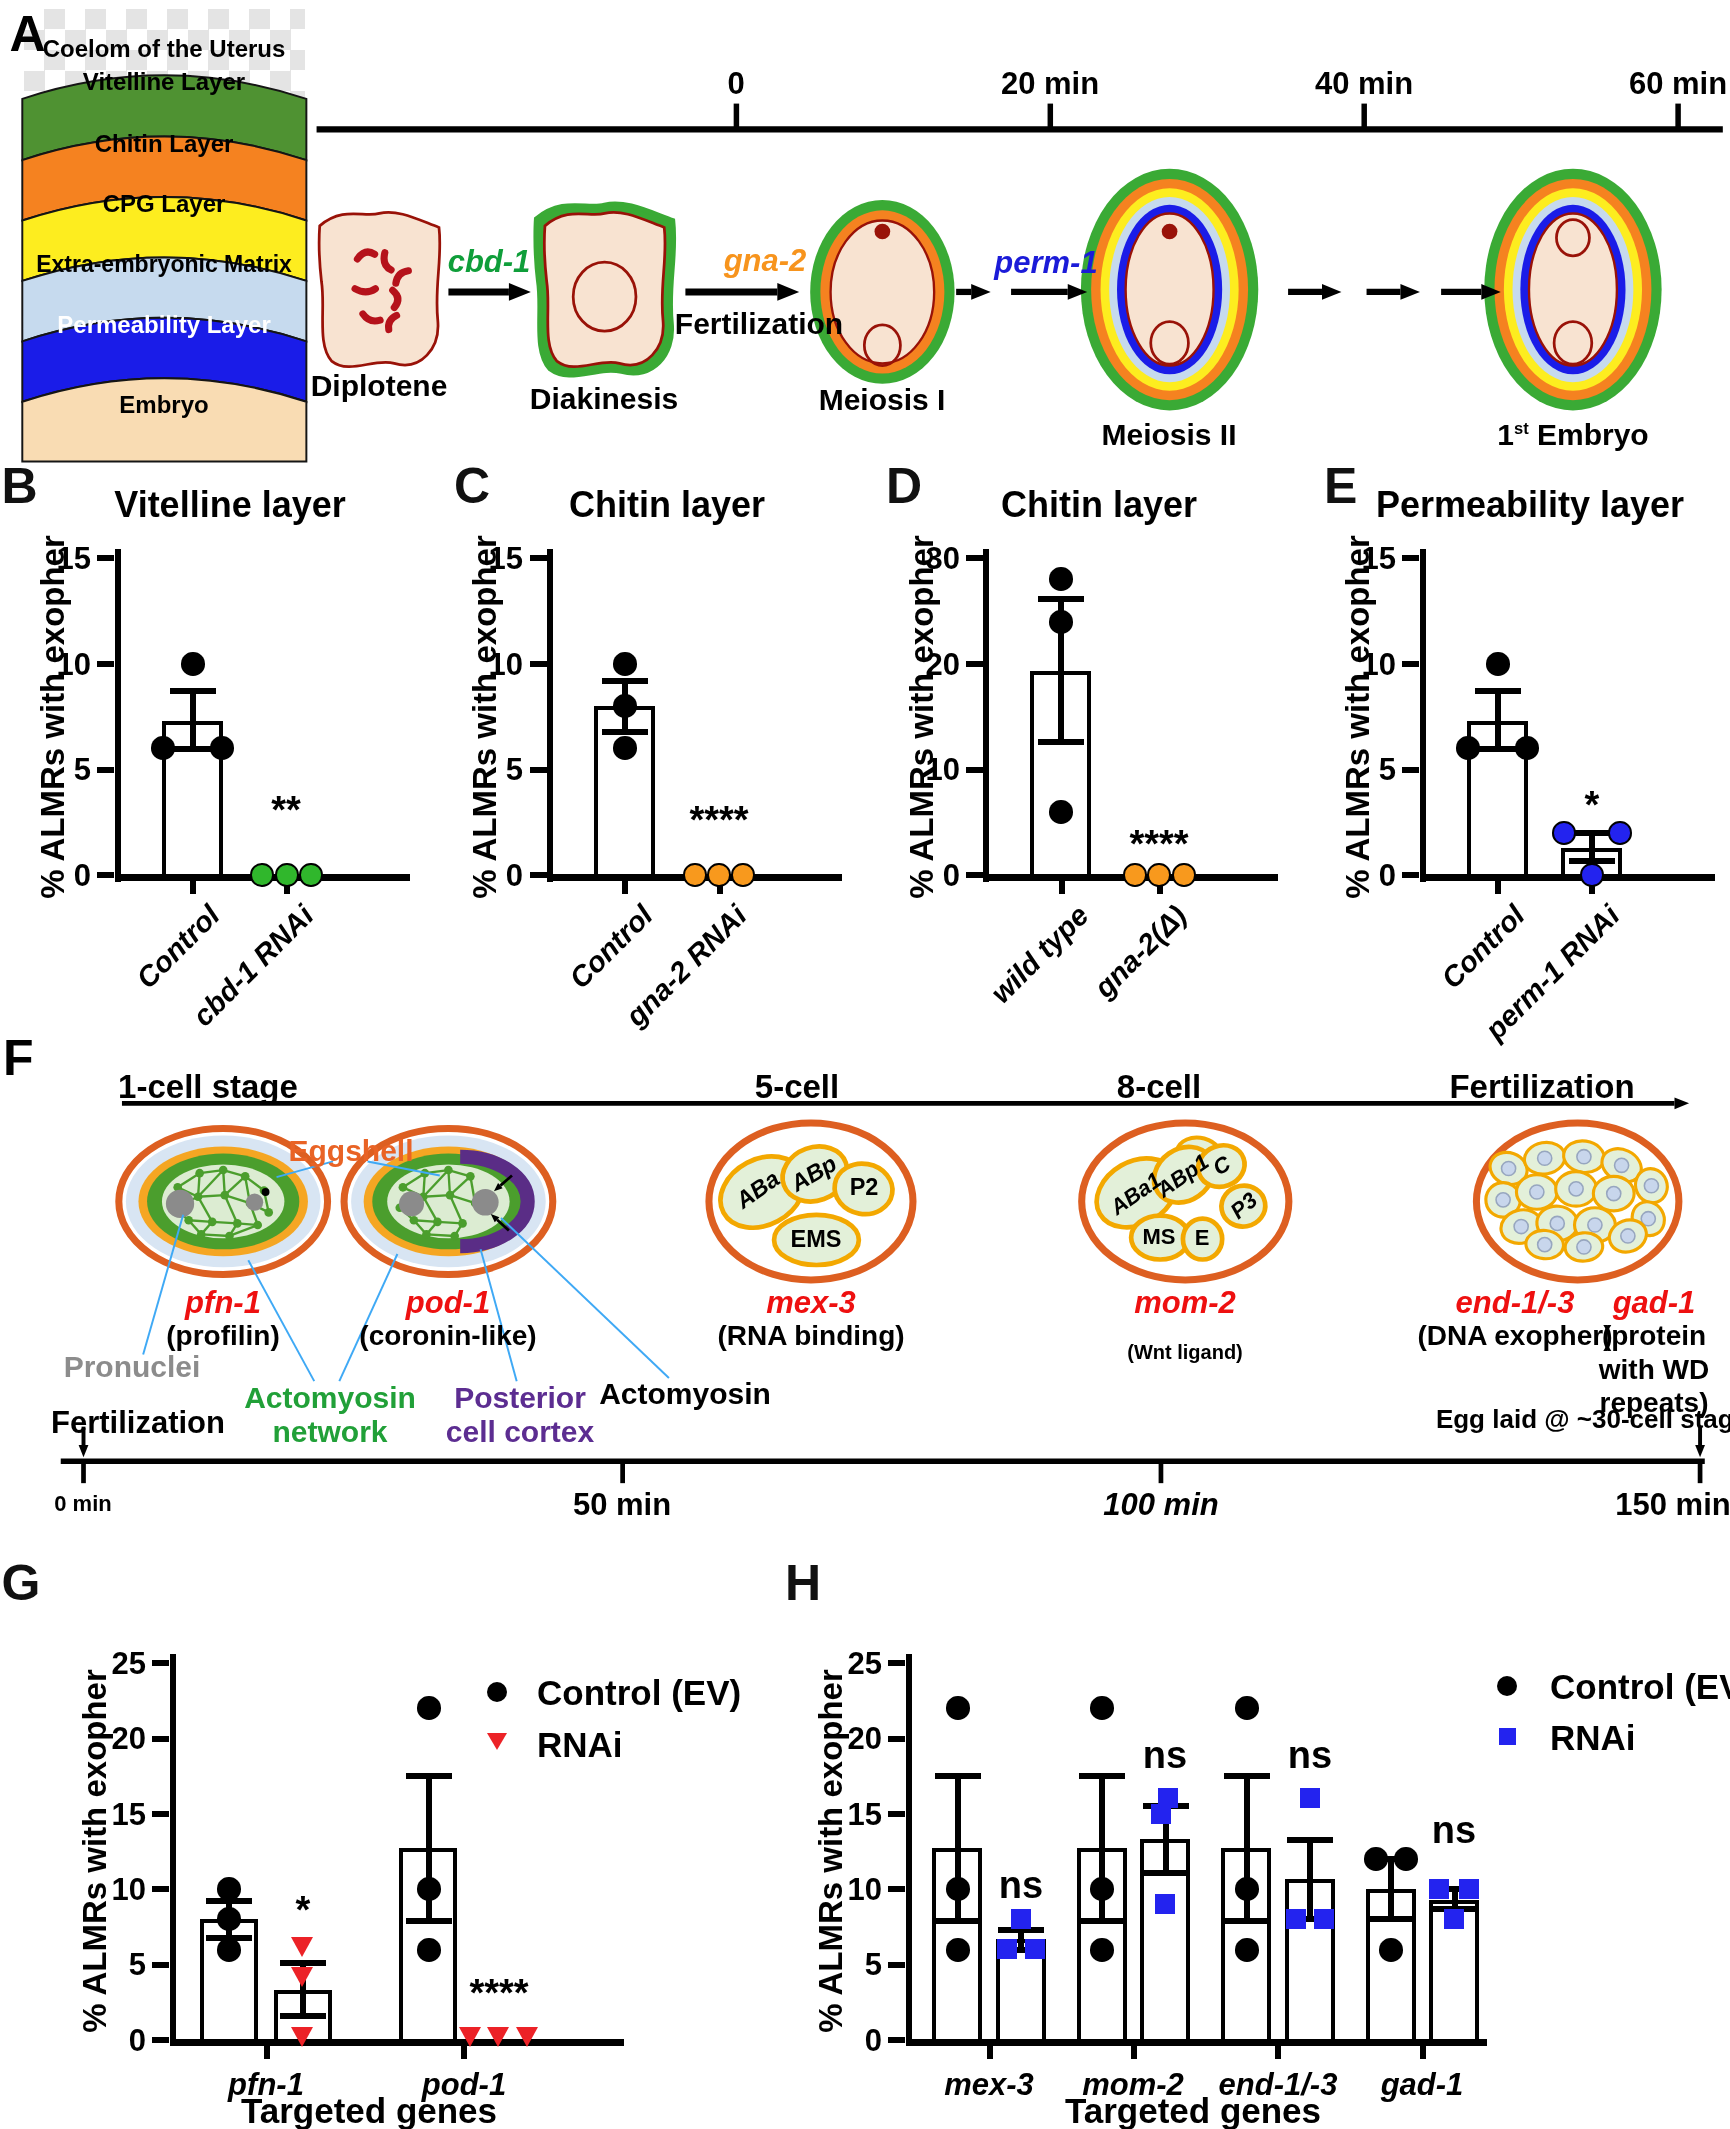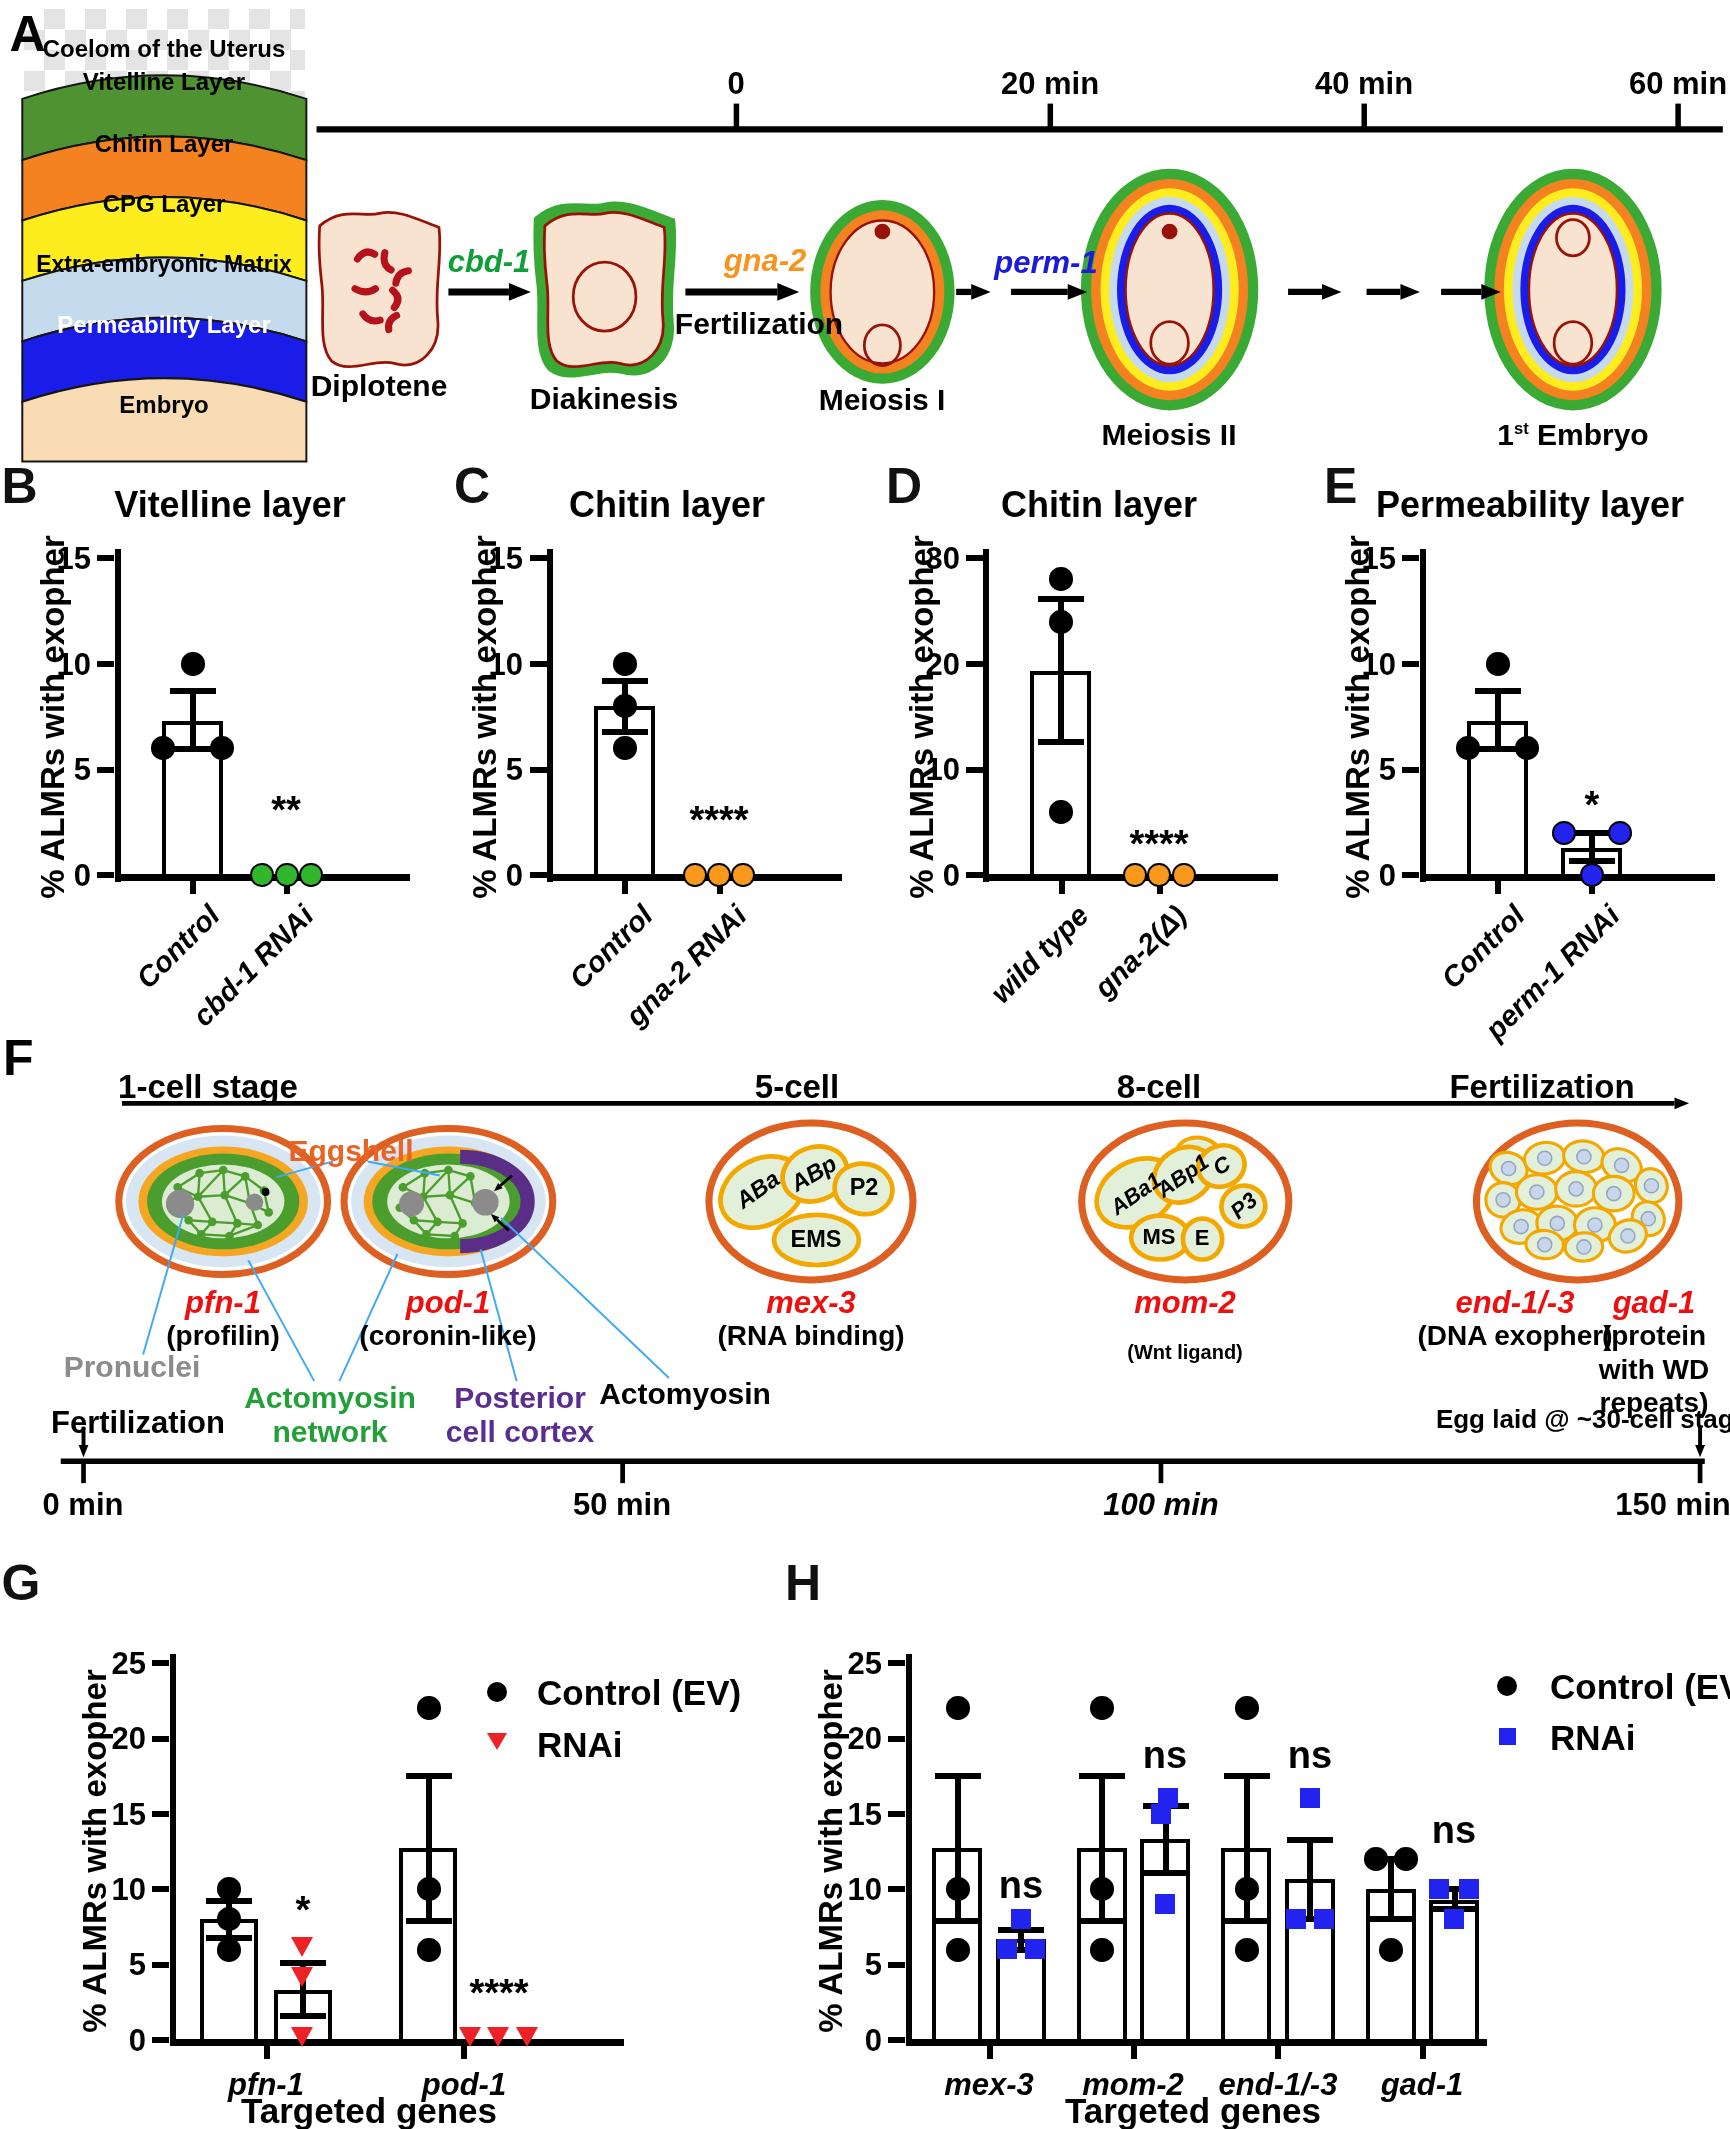--- a/index.html
+++ b/index.html
@@ -298,21 +298,21 @@
   <div class="lb" style="left:1654px;top:1370px;font-size:28px;">with WD</div>
   <div class="lb" style="left:1654px;top:1403px;font-size:28px;">repeats)</div>
   <div class="lb" style="left:132px;top:1367px;font-size:30px;color:#8c8c8c;">Pronuclei</div>
   <div class="lb" style="left:330px;top:1398px;font-size:30px;color:#21a038;">Actomyosin</div>
   <div class="lb" style="left:330px;top:1432px;font-size:30px;color:#21a038;">network</div>
   <div class="lb" style="left:520px;top:1398px;font-size:30px;color:#5c2d91;">Posterior</div>
   <div class="lb" style="left:520px;top:1432px;font-size:30px;color:#5c2d91;">cell cortex</div>
   <div class="lb" style="left:685px;top:1394px;font-size:30px;">Actomyosin</div>
   <div class="lb" style="left:138px;top:1422px;font-size:31px;">Fertilization</div>
   <div class="lb" style="left:1592px;top:1419px;font-size:26px;">Egg laid @ ~30-cell stage</div>
-  <div class="lb" style="left:83px;top:1504px;font-size:31px;">0 min</div>
+  <div class="lb" style="left:83px;top:1504px;font-size:22px;">0 min</div>
   <div class="lb" style="left:622px;top:1504px;font-size:31px;">50 min</div>
   <div class="lb" style="left:1161px;top:1504px;font-size:31px;font-style:italic;">100 min</div>
   <div class="lb" style="left:1673px;top:1504px;font-size:31px;">150 min</div>
 <div style="position: absolute; left: 164px; top: 82px; font-size: 24px; color: rgb(0, 0, 0); white-space: nowrap; font-weight: bold; line-height: 1; transform: translate(-50%, -50%);">Vitelline Layer</div>
     <div style="position: absolute; left: 164px; top: 144px; font-size: 24px; color: rgb(0, 0, 0); white-space: nowrap; font-weight: bold; line-height: 1; transform: translate(-50%, -50%);">Chitin Layer</div>
     <div style="position: absolute; left: 164px; top: 204px; font-size: 24px; color: rgb(0, 0, 0); white-space: nowrap; font-weight: bold; line-height: 1; transform: translate(-50%, -50%);">CPG Layer</div>
     <div style="position: absolute; left: 164px; top: 264px; font-size: 23px; color: rgb(0, 0, 0); white-space: nowrap; font-weight: bold; line-height: 1; transform: translate(-50%, -50%);">Extra-embryonic Matrix</div>
     <div style="position: absolute; left: 164px; top: 325px; font-size: 24px; color: rgb(255, 255, 255); white-space: nowrap; font-weight: bold; line-height: 1; transform: translate(-50%, -50%);">Permeability Layer</div>
     <div style="position: absolute; left: 164px; top: 405px; font-size: 24px; color: rgb(0, 0, 0); white-space: nowrap; font-weight: bold; line-height: 1; transform: translate(-50%, -50%);">Embryo</div>
     <div style="position: absolute; left: 758px; top: 1190px; font-size: 23.5px; color: rgb(0, 0, 0); white-space: nowrap; font-weight: bold; line-height: 1; transform: translate(-50%, -50%) rotate(-35deg); font-style: italic;">ABa</div>

